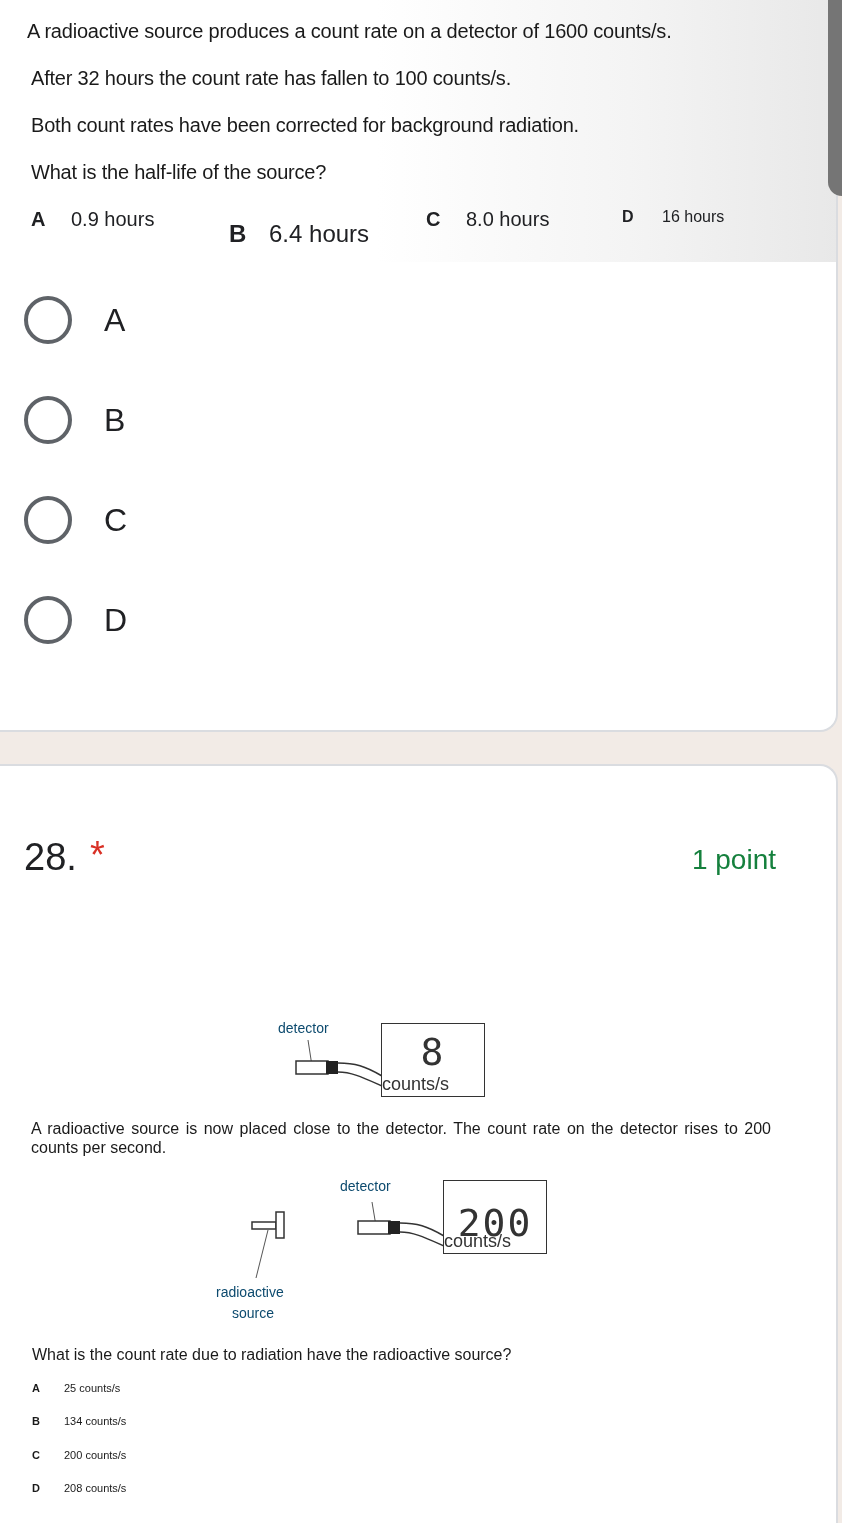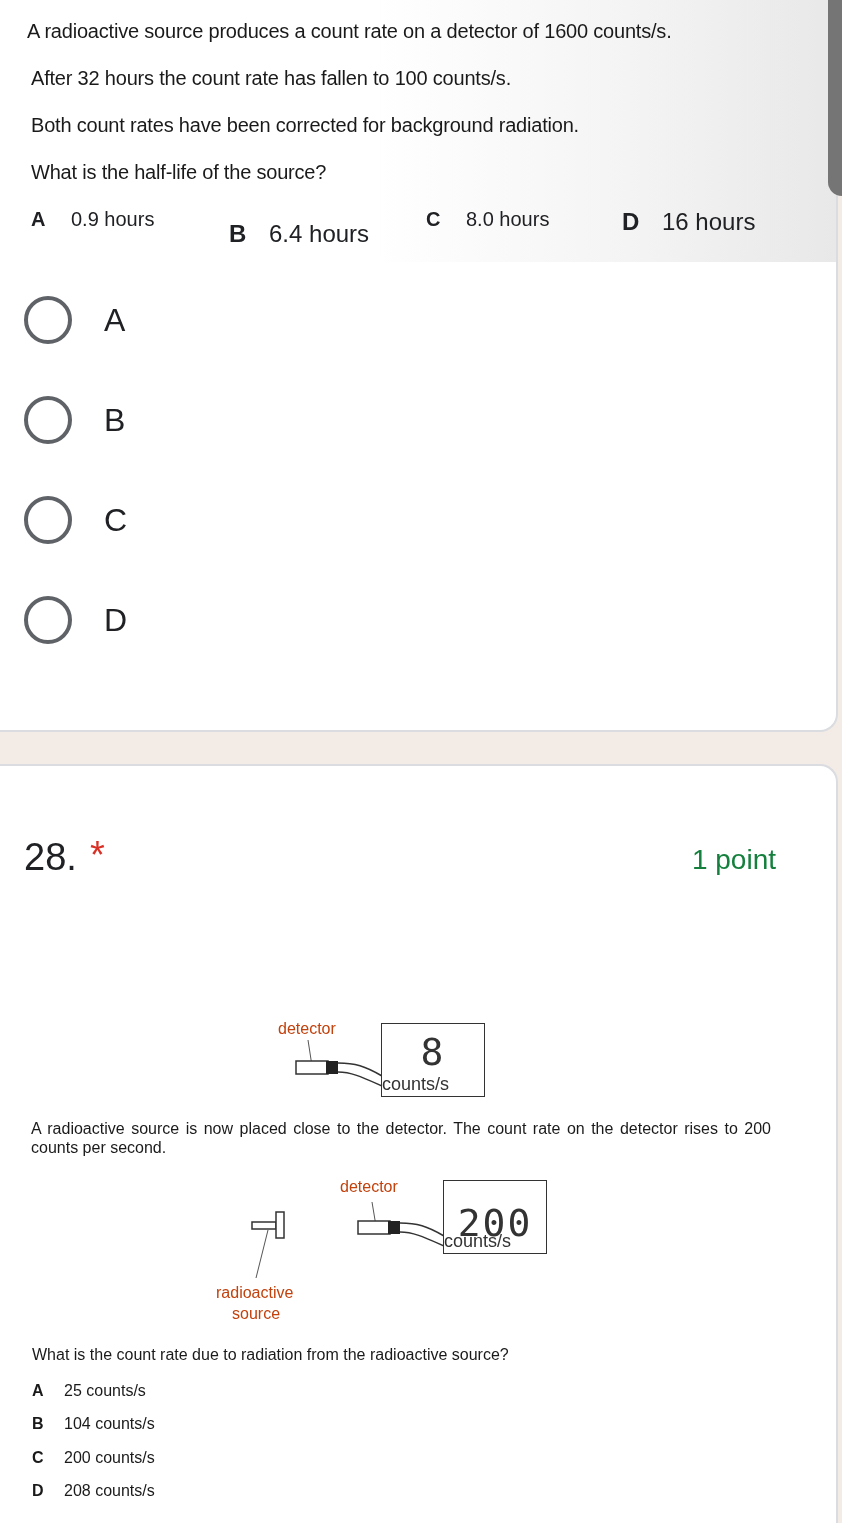--- a/index.html
+++ b/index.html
@@ -112,21 +112,21 @@
       font-size: 16px;
       color: #1a1a1a;
       line-height: 19px;
     }
     .para {
       text-align: justify;
       text-align-last: left;
     }
 
     .diagram { position: absolute; }
-    .diag-label { position: absolute; font-size: 16px; color: #c2410c; white-space: nowrap; }
+    .diag-label { position: absolute; font-size: 14px; color: #0c4a6e; white-space: nowrap; }
     .meter-box {
       position: absolute;
       border: 1.5px solid #333;
       background: #fff;
     }
     .meter-digits {
       position: absolute;
       left: 0; right: 0;
       text-align: center;
       font-family: "DejaVu Sans Mono", monospace;
@@ -145,21 +145,21 @@
     .q28-question {
       position: absolute;
       left: 32px; top: 580px;
       font-size: 16px;
       color: #1a1a1a;
       white-space: nowrap;
     }
     .q28-opt {
       position: absolute;
       left: 32px;
-      font-size: 16px;
+      font-size: 11px;
       color: #1a1a1a;
       white-space: nowrap;
     }
     .q28-opt .letter { font-weight: bold; display: inline-block; width: 32px; }
   </style>
 </head>
 <body>
 
 <div class="page">
 
@@ -172,21 +172,21 @@
 
       <div class="opt" style="left:31px; top:208px; font-size:20px;">
         <span class="letter">A</span><span>0.9 hours</span>
       </div>
       <div class="opt" style="left:229px; top:220px; font-size:24px;">
         <span class="letter">B</span><span>6.4 hours</span>
       </div>
       <div class="opt" style="left:426px; top:208px; font-size:20px;">
         <span class="letter">C</span><span>8.0 hours</span>
       </div>
-      <div class="opt" style="left:622px; top:208px; font-size:24px;">
+      <div class="opt" style="left:622px; top:208px; font-size:16px;">
         <span class="letter">D</span><span>16 hours</span>
       </div>
     </div>
 
     <div class="radio-list">
       <div class="radio-item" style="top:25px;">
         <div class="radio-circle"></div>
         <span class="radio-label">A</span>
       </div>
       <div class="radio-item" style="top:125px;">
@@ -248,27 +248,27 @@
         <path d="M190 58 C 204 58, 216 64, 234 72" fill="none" stroke="#333" stroke-width="1.5"></path>
       </svg>
       <div class="meter-box" style="left:233px; top:6px; width:104px; height:74px;">
         <div class="meter-digits" style="top:20px;">200</div>
         <div class="meter-units" style="top:50px;">counts/s</div>
       </div>
       <span class="diag-label" style="left:6px; top:110px;">radioactive</span>
       <span class="diag-label" style="left:22px; top:131px;">source</span>
     </div>
 
-    <div class="q28-question">What is the count rate due to radiation from the radioactive source?</div>
+    <div class="q28-question">What is the count rate due to radiation have the radioactive source?</div>
 
     <div class="q28-opt" style="top:616px;">
       <span class="letter">A</span><span>25 counts/s</span>
     </div>
     <div class="q28-opt" style="top:649px;">
-      <span class="letter">B</span><span>104 counts/s</span>
+      <span class="letter">B</span><span>134 counts/s</span>
     </div>
     <div class="q28-opt" style="top:683px;">
       <span class="letter">C</span><span>200 counts/s</span>
     </div>
     <div class="q28-opt" style="top:716px;">
       <span class="letter">D</span><span>208 counts/s</span>
     </div>
   </div>
 </div>
 

